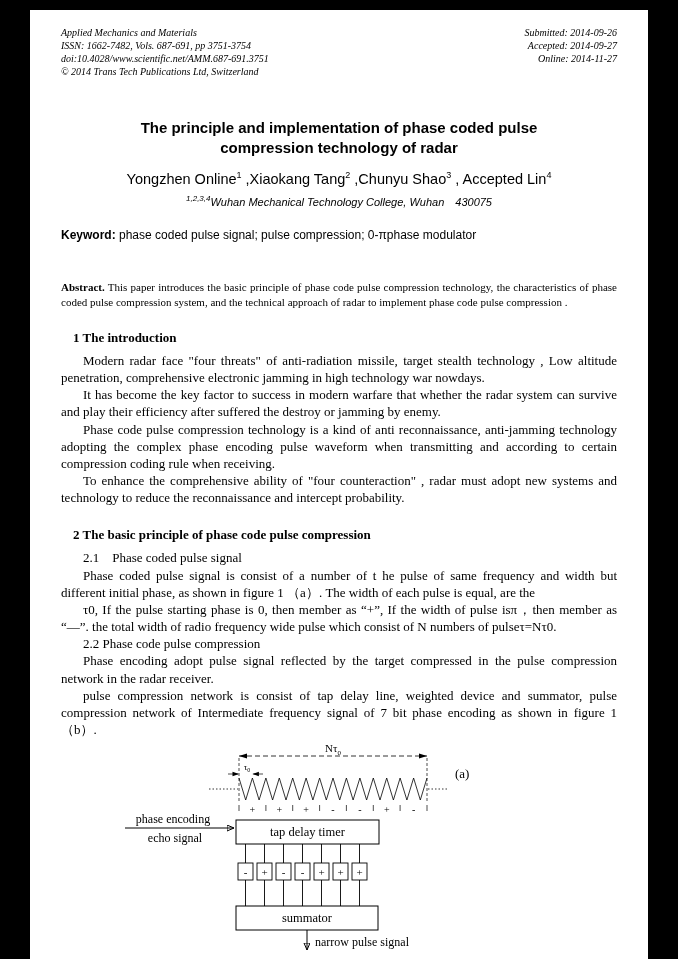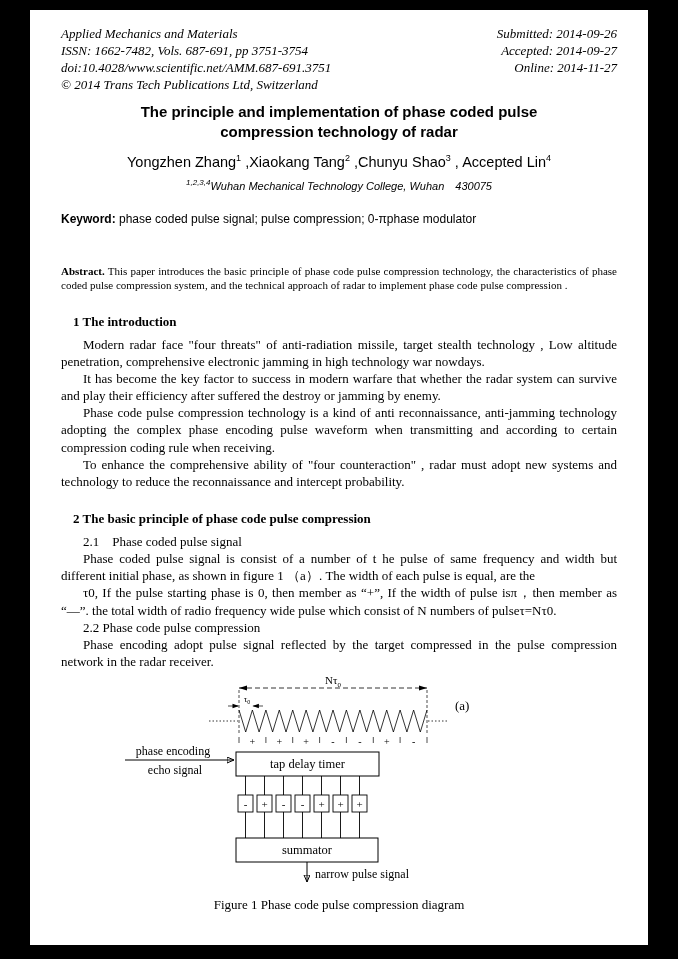--- a/index.html
+++ b/index.html
@@ -1,21 +1,21 @@
 <!DOCTYPE html>
 <html><head>
 <meta charset="utf-8">
 <style>
   * { margin:0; padding:0; box-sizing:border-box; }
   html,body { background:#000; }
   body { font-family:"Liberation Serif", serif; color:#000; }
   .page { width:618px; margin:10px auto 14px; background:#fff; padding:16px 31px 24px; min-height:935px; }
-  .hdr { display:flex; justify-content:space-between; font-style:italic; font-size:13px; line-height:1.3; }
+  .hdr { display:flex; justify-content:space-between; font-style:italic; font-size:10px; line-height:1.3; }
   .hdr-right { text-align:right; }
-  .title { text-align:center; font-family:"Liberation Sans", sans-serif; font-weight:bold; font-size:15px; line-height:1.35; margin:8px 44px 0; }
+  .title { text-align:center; font-family:"Liberation Sans", sans-serif; font-weight:bold; font-size:15px; line-height:1.35; margin:40px 44px 0; }
   .byline { text-align:center; font-family:"Liberation Sans", sans-serif; font-size:14.5px; margin-top:11px; }
   .byline sup { font-size:9px; }
   .affil { text-align:center; font-family:"Liberation Sans", sans-serif; font-size:11px; margin-top:8px;font-style:italic; }
   .affil sup { font-size:8px; }
   .kw { font-family:"Liberation Sans", sans-serif; font-size:12px; margin-top:20px; }
   .kw b { font-weight:bold; }
   .abs { font-size:11px; text-align:justify; line-height:1.32; margin-top:38px; }
   .abs b { font-weight:bold; }
   h3.sec { font-size:13px; font-weight:bold; margin:21px 12px 6px; }
   p.body { font-size:13px; text-align:justify; line-height:1.32; text-indent:22px; }
@@ -40,21 +40,21 @@
     <div class="hdr-right">
       <div>Submitted: 2014-09-26</div>
       <div>Accepted: 2014-09-27</div>
       <div>Online: 2014-11-27</div>
     </div>
   </div>
 
   <h1 class="title">The principle and implementation of phase coded pulse compression technology of radar</h1>
 
   <div class="byline">
-    <span>Yongzhen Zhang</span><sup>1</sup><span> ,</span><span>Xiaokang Tang</span><sup>2</sup><span> ,</span><span>Chunyu Shao</span><sup>3</sup><span> , </span><span>Accepted Lin</span><sup>4</sup>
+    <span>Yongzhen Online</span><sup>1</sup><span> ,</span><span>Xiaokang Tang</span><sup>2</sup><span> ,</span><span>Chunyu Shao</span><sup>3</sup><span> , </span><span>Accepted Lin</span><sup>4</sup>
   </div>
 
   <div class="affil">
     <sup>1,2,3,4</sup><span>Wuhan Mechanical Technology College, Wuhan 430075</span>
   </div>
 
   <p class="kw">
     <b>Keyword:</b><span> phase coded pulse signal; pulse compression; 0-πphase modulator</span>
   </p>
 
@@ -67,20 +67,21 @@
   <p class="body">It has become the key factor to success in modern warfare that whether the radar system can survive and play their efficiency after suffered the destroy or jamming by enemy.</p>
   <p class="body">Phase code pulse compression technology is a kind of anti reconnaissance, anti-jamming technology adopting the complex phase encoding pulse waveform when transmitting and according to certain compression coding rule when receiving.</p>
   <p class="body">To enhance the comprehensive ability of "four counteraction" , radar must adopt new systems and technology to reduce the reconnaissance and intercept probability.</p>
 
   <h3 class="sec">2 The basic principle of phase code pulse compression</h3>
   <p class="body">2.1  Phase coded pulse signal</p>
   <p class="body">Phase coded pulse signal is consist of a number of t he pulse of same frequency and width but different initial phase, as shown in figure 1 （a）. The width of each pulse is equal, are the</p>
   <p class="body">τ0, If the pulse starting phase is 0, then member as “+”, If the width of pulse isπ，then member as “—”. the total width of radio frequency wide pulse which consist of N numbers of pulseτ=Nτ0.</p>
   <p class="body">2.2 Phase code pulse compression</p>
   <p class="body">Phase encoding adopt pulse signal reflected by the target compressed in the pulse compression network in the radar receiver.</p>
+  <p class="body">pulse compression network is consist of tap delay line, weighted device and summator, pulse compression network of Intermediate frequency signal of 7 bit phase encoding as shown in figure 1 （b）.</p>
 
   <div class="figwrap">
     <svg width="556" height="214" viewBox="0 0 556 214">
       <defs>
         <marker id="arrR" markerWidth="9" markerHeight="8" refX="7" refY="3" orient="auto" markerUnits="userSpaceOnUse">
           <path d="M0,0 L7,3 L0,6 Z" fill="#000" stroke="none"></path>
         </marker>
       </defs>
 
       <g>

